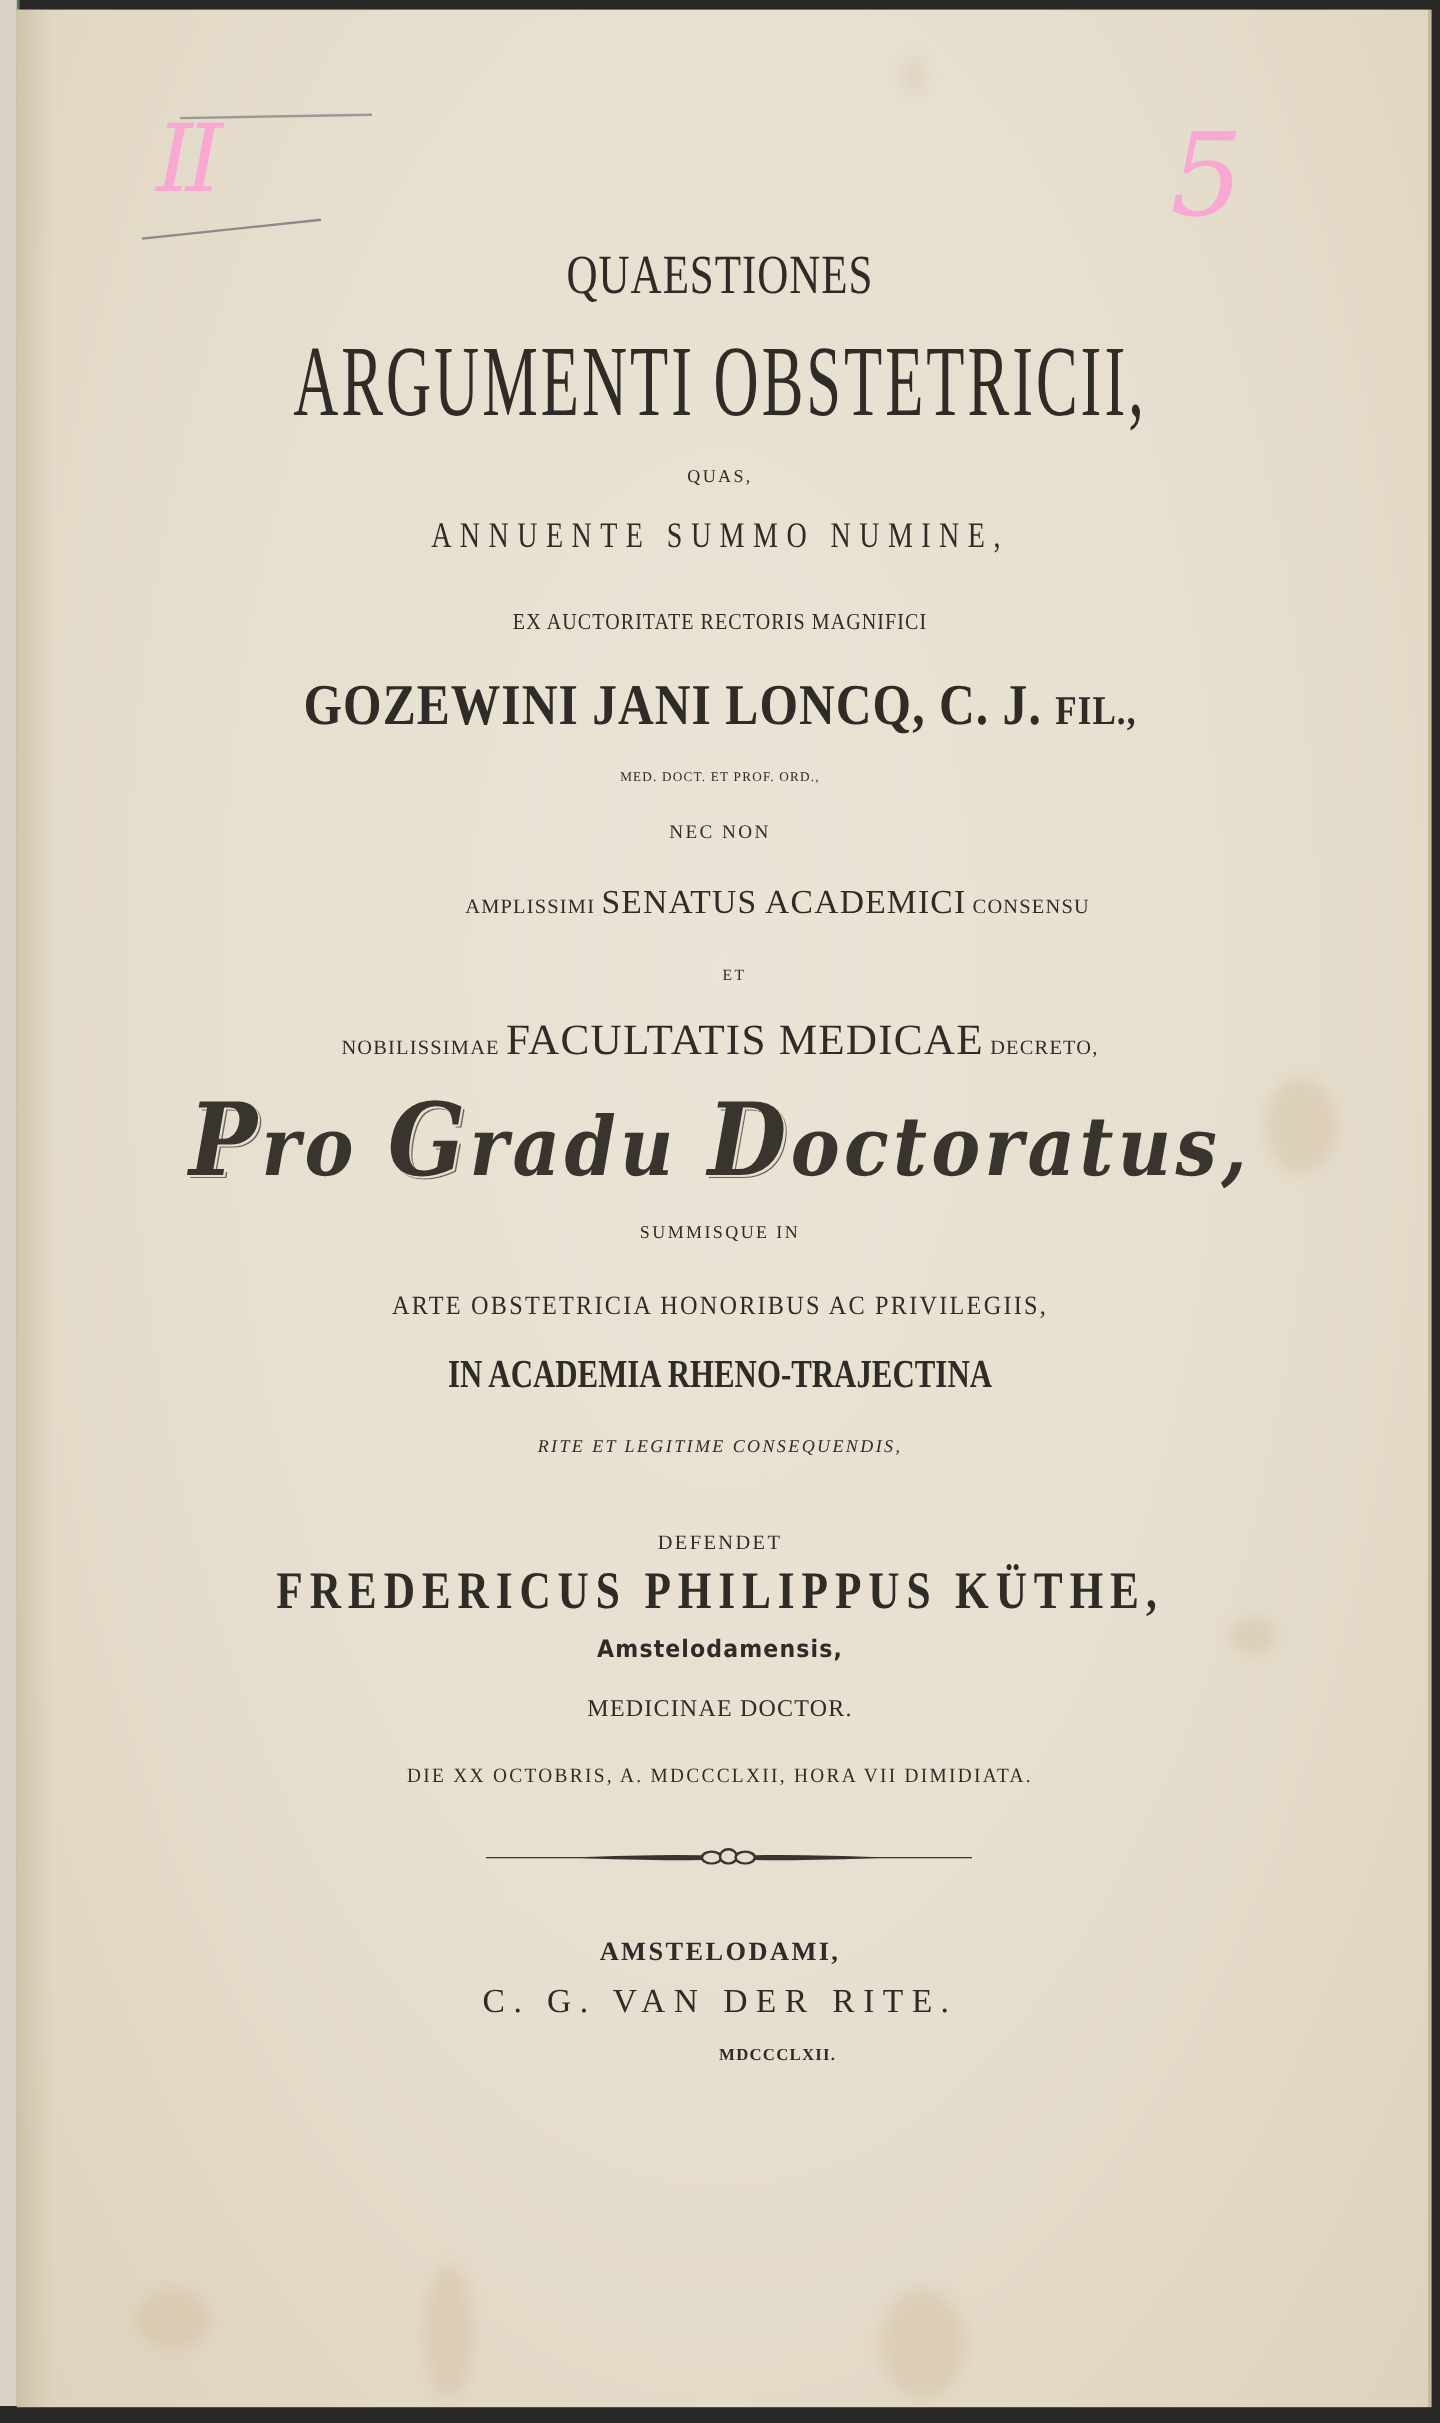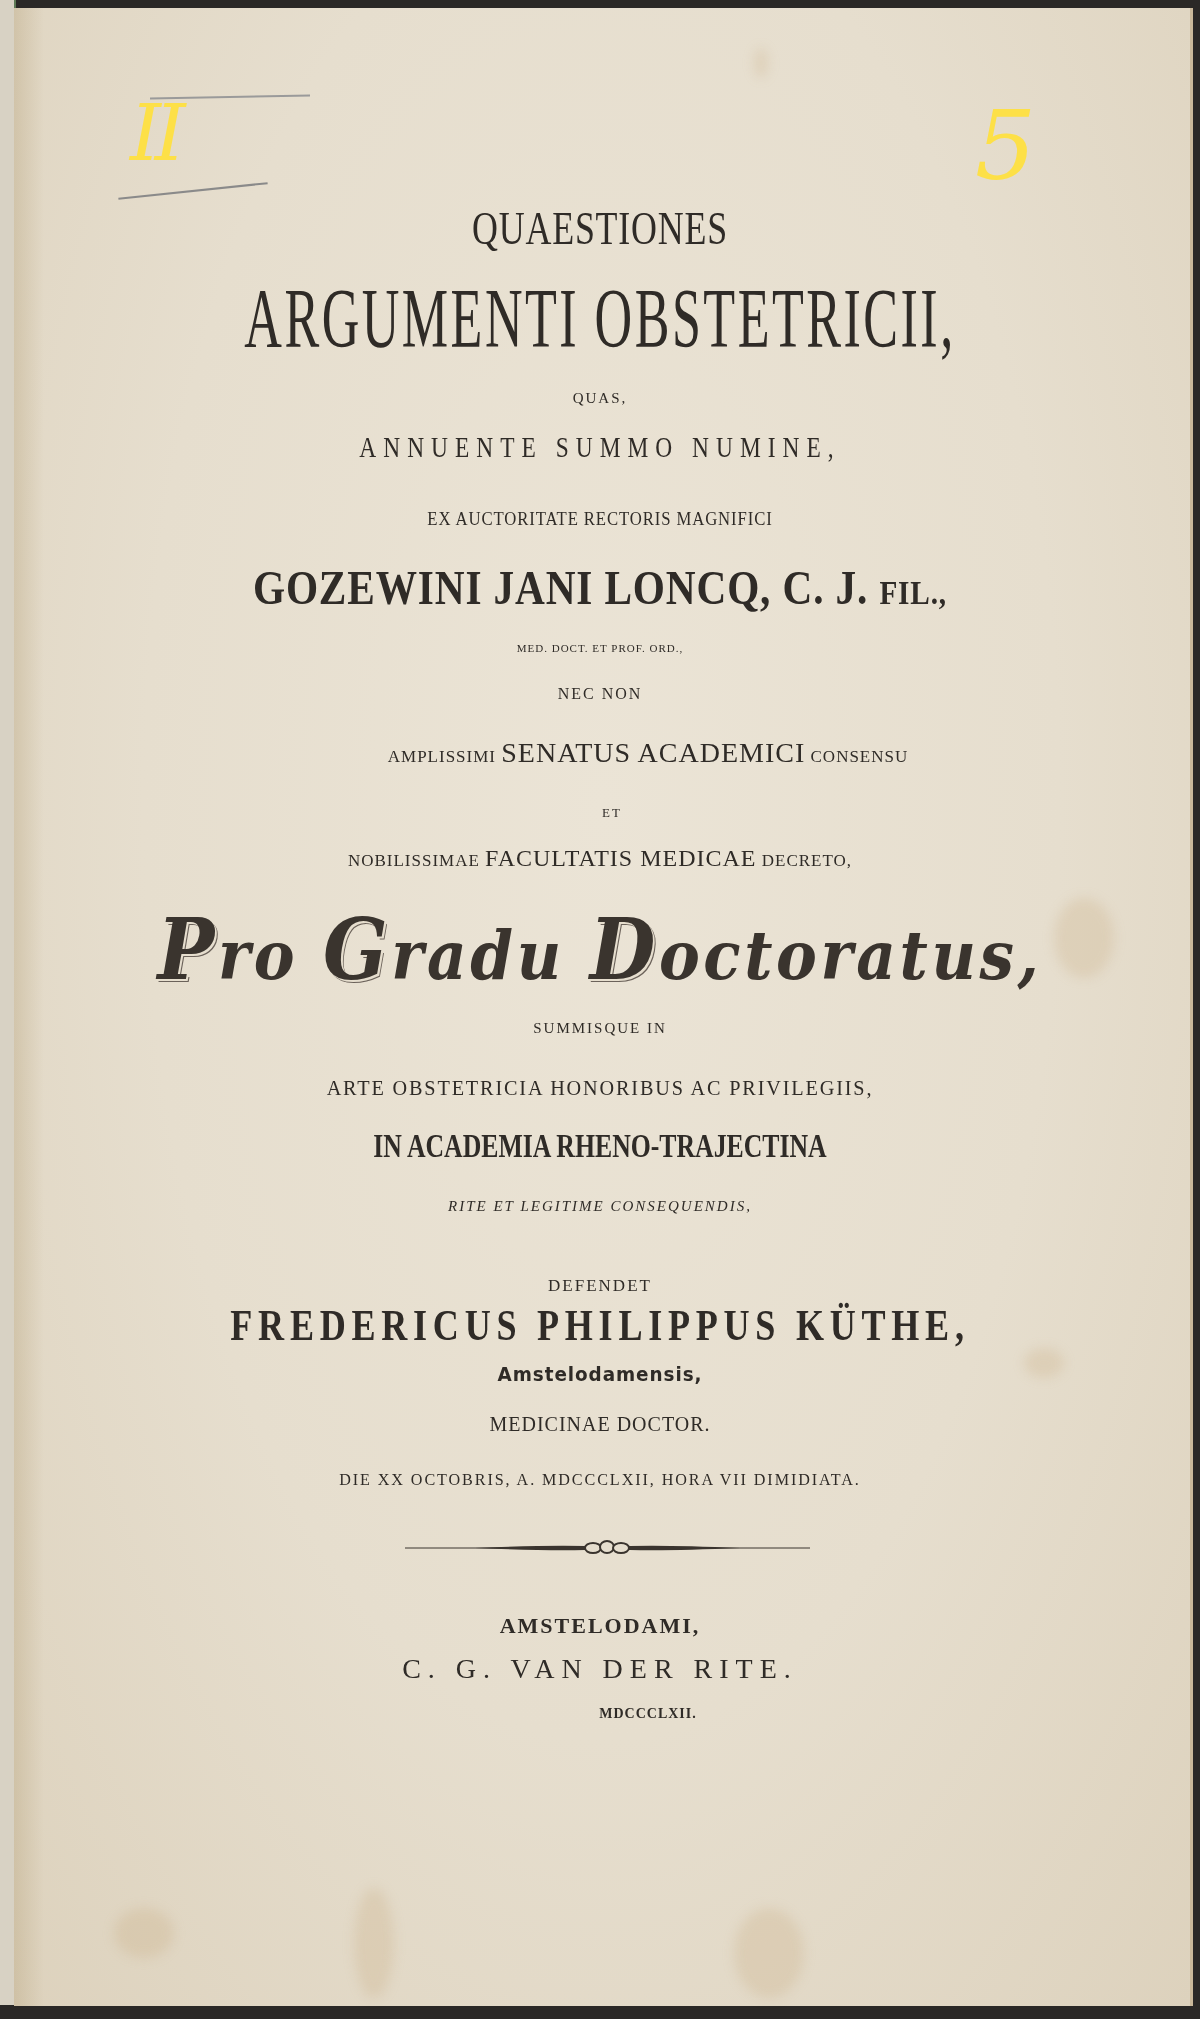--- a/index.html
+++ b/index.html
@@ -16,21 +16,21 @@
       position: absolute; left: 14px; top: 8px; width: 1176px; height: 1998px;
       background: radial-gradient(ellipse at 50% 40%, #ebe4d6 0%, #e6dece 55%, #ddd2bd 100%);
       border-right: 3px solid #c9b89a;
     }
     .page::before {
       content: ""; position: absolute; left: 0; top: 0; width: 30px; height: 100%;
       background: linear-gradient(90deg, rgba(180,160,120,0.35), rgba(180,160,120,0));
     }
     .stain { position: absolute; border-radius: 50%; background: rgba(190,150,95,0.18); filter: blur(6px); }
     .pencil {
-      position: absolute; color: #fde047; font-family: "DejaVu Serif", serif;
+      position: absolute; color: #f9a8d4; font-family: "DejaVu Serif", serif;
       font-style: italic; font-weight: normal;
     }
     .mark-left { left: 130px; top: 88px; font-size: 78px; letter-spacing: -6px; }
     .mark-left-line { position: absolute; left: 118px; top: 190px; width: 150px; height: 2px; background: #8a8a8a; transform: rotate(-6deg); }
     .mark-left-topline { position: absolute; left: 150px; top: 96px; width: 160px; height: 2px; background: #9a9a9a; transform: rotate(-1deg); }
     .mark-right { left: 975px; top: 90px; font-size: 96px; letter-spacing: -2px; }
 
     .title { position: absolute; left: 0; width: 1200px; text-align: center; color: #2f2b27; white-space: nowrap; }
     .l-quaestiones { top: 202px; font-size: 46px; letter-spacing: 1px; transform: scaleX(0.78); }
     .l-argumenti { top: 270px; font-size: 84px; letter-spacing: 4px; transform: scaleX(0.62); }
@@ -38,21 +38,21 @@
     .l-annuente { top: 430px; font-size: 30px; letter-spacing: 9px; transform: scaleX(0.78); }
     .l-ex { top: 508px; font-size: 19px; letter-spacing: 1px; transform: scaleX(0.88); }
     .l-gozewini { top: 560px; font-size: 48px; font-weight: bold; letter-spacing: 1px; transform: scaleX(0.86); }
     .l-gozewini .sc { font-size: 34px; }
     .l-med { top: 642px; font-size: 11px; letter-spacing: 1px; }
     .l-nec { top: 685px; font-size: 16px; letter-spacing: 2px; }
     .l-amplissimi { top: 737px; font-size: 17px; letter-spacing: 1px; padding-left: 48px; }
     .l-amplissimi .big { font-size: 28px; transform: none; display: inline-block; }
     .l-et { top: 805px; font-size: 13px; letter-spacing: 2px; padding-left: 12px; }
     .l-nobilissimae { top: 845px; font-size: 17px; letter-spacing: 1px; }
-    .l-nobilissimae .big { font-size: 24px; display: inline-block; }
+    .l-nobilissimae .big { font-size: 36px; display: inline-block; }
     .l-pro { top: 900px; font-size: 68px; font-family: "DejaVu Serif", serif; font-style: italic; font-weight: bold; letter-spacing: 4px; color: #3a342e; transform: scaleX(0.9); }
     .l-pro .initial { font-size: 84px; text-shadow: 2px 2px 0 #e6dece, 3px 3px 0 #6b625a; }
     .l-summisque { top: 1020px; font-size: 15px; letter-spacing: 2px; }
     .l-arte { top: 1075px; font-size: 22px; letter-spacing: 2px; transform: scaleX(0.92); }
     .l-academia { top: 1128px; font-size: 33px; font-weight: bold; letter-spacing: 0px; transform: scaleX(0.78); }
     .l-rite { top: 1198px; font-size: 15px; letter-spacing: 2px; font-style: italic; }
     .l-defendet { top: 1276px; font-size: 17px; letter-spacing: 2px; }
     .l-fredericus { top: 1300px; font-size: 44px; font-weight: bold; letter-spacing: 7px; transform: scaleX(0.82); }
     .l-amstelodamensis { top: 1362px; font-size: 20px; font-weight: bold; letter-spacing: 1px; transform: scaleX(0.92); font-family: "DejaVu Sans", sans-serif; }
     .l-medicinae { top: 1413px; font-size: 20px; letter-spacing: 1px; }

